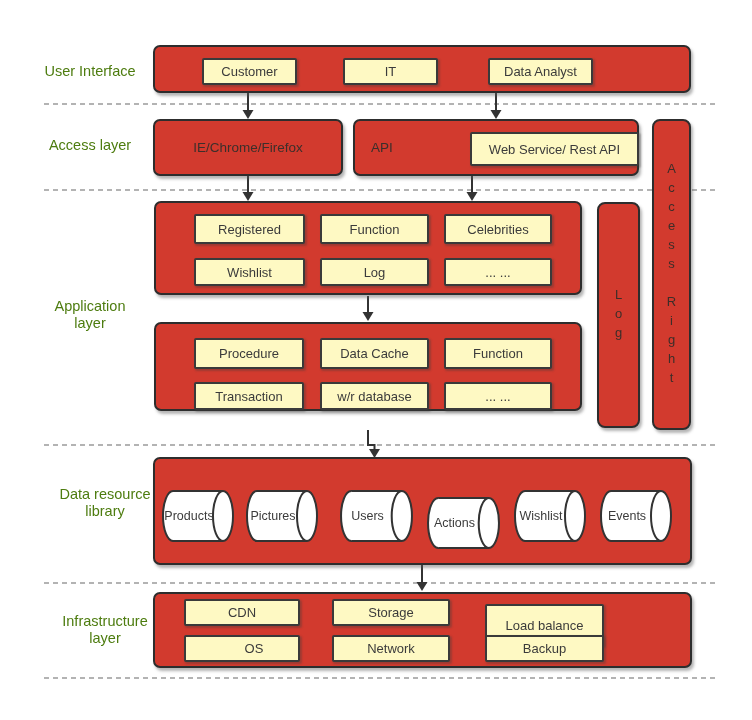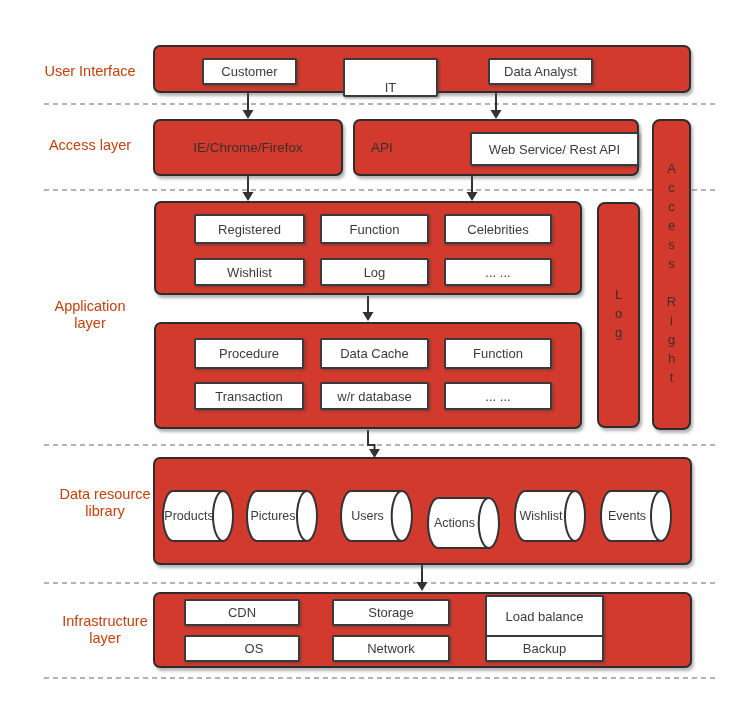--- a/index.html
+++ b/index.html
@@ -8,26 +8,26 @@
   .overlay{position:absolute;left:0;top:0;width:752px;height:720px;z-index:1;pointer-events:none;}
 
   
   .redbox{position:absolute;background:#d23a2e;border:2px solid #2d2d2d;border-radius:7px;
           box-shadow:2px 3px 3px rgba(90,90,90,0.45);box-sizing:border-box;z-index:2;}
   .vbar{border-radius:8px;display:flex;align-items:center;justify-content:center;}
   .vtext{writing-mode:vertical-rl;text-orientation:upright;letter-spacing:4px;
          font-size:13px;color:#3d2e29;white-space:pre;}
 
   
-  .chip{position:absolute;background:#ffffff;border:2px solid #3a3a3a;border-radius:2px;
+  .chip{position:absolute;background:#fef9c3;border:2px solid #3a3a3a;border-radius:2px;
         box-sizing:border-box;display:flex;align-items:center;justify-content:center;
         font-size:13px;color:#3b3b3b;box-shadow:1.5px 1.5px 2px rgba(60,60,60,0.35);}
 
   
-  .layer-label{position:absolute;text-align:center;color:#c2410c;font-size:14.5px;line-height:16.5px;z-index:2;}
+  .layer-label{position:absolute;text-align:center;color:#4d7c0f;font-size:14.5px;line-height:16.5px;z-index:2;}
 
   .on-red{position:absolute;color:#3c2f2b;font-size:13.5px;display:flex;align-items:center;justify-content:center;}
 
   
   .cyl{position:absolute;z-index:3;}
   .cyl svg{position:absolute;left:0;top:0;}
   .cyl .cyl-label{position:absolute;left:2px;right:20px;top:0;bottom:0;display:flex;
                   align-items:center;justify-content:center;font-size:12.5px;color:#3b3b3b;}
 </style>
 </head>
@@ -77,21 +77,21 @@
   </div>
   <div class="layer-label" style="left:30px;top:613px;width:150px;">
     <div>Infrastructure</div>
     <div>layer</div>
   </div>
 
   <div class="redbox" style="left:153px;top:45px;width:538px;height:48px;">
     <div class="chip" style="left:47px;top:11px;width:95px;height:27px;">
       <span>Customer</span>
     </div>
-    <div class="chip" style="left:188px;top:11px;width:95px;height:39px;align-items:flex-end;">
+    <div class="chip" style="left:188px;top:11px;width:95px;height:27px;">
       <span>IT</span>
     </div>
     <div class="chip" style="left:333px;top:11px;width:105px;height:27px;">
       <span>Data Analyst</span>
     </div>
   </div>
 
   <div class="redbox" style="left:153px;top:119px;width:190px;height:57px;">
     <div class="on-red" style="left:0;top:0;right:0;bottom:0;">IE/Chrome/Firefox</div>
   </div>
@@ -116,21 +116,21 @@
       <span>Wishlist</span>
     </div>
     <div class="chip" style="left:164px;top:55px;width:109px;height:28px;">
       <span>Log</span>
     </div>
     <div class="chip" style="left:288px;top:55px;width:108px;height:28px;">
       <span>... ...</span>
     </div>
   </div>
 
-  <div class="redbox" style="left:154px;top:322px;width:428px;height:107px;">
+  <div class="redbox" style="left:154px;top:322px;width:428px;height:89px;">
     <div class="chip" style="left:38px;top:14px;width:110px;height:31px;">
       <span>Procedure</span>
     </div>
     <div class="chip" style="left:164px;top:14px;width:109px;height:31px;">
       <span>Data Cache</span>
     </div>
     <div class="chip" style="left:288px;top:14px;width:108px;height:31px;">
       <span>Function</span>
     </div>
     <div class="chip" style="left:38px;top:58px;width:110px;height:28px;">
@@ -214,21 +214,21 @@
     </div>
   </div>
 
   <div class="redbox" style="left:153px;top:592px;width:539px;height:76px;">
     <div class="chip" style="left:29px;top:5px;width:116px;height:27px;">
       <span>CDN</span>
     </div>
     <div class="chip" style="left:177px;top:5px;width:118px;height:27px;">
       <span>Storage</span>
     </div>
-    <div class="chip" style="left:330px;top:1px;width:119px;height:42px;">
+    <div class="chip" style="left:330px;top:10px;width:119px;height:42px;">
       <span>Load balance</span>
     </div>
     <div class="chip" style="left:29px;top:41px;width:116px;height:27px;padding-left:24px;">
       <span>OS</span>
     </div>
     <div class="chip" style="left:177px;top:41px;width:118px;height:27px;justify-content:center;">
       <span>Network</span>
     </div>
     <div class="chip" style="left:330px;top:41px;width:119px;height:27px;text-align:center;">
       <span>Backup</span>

